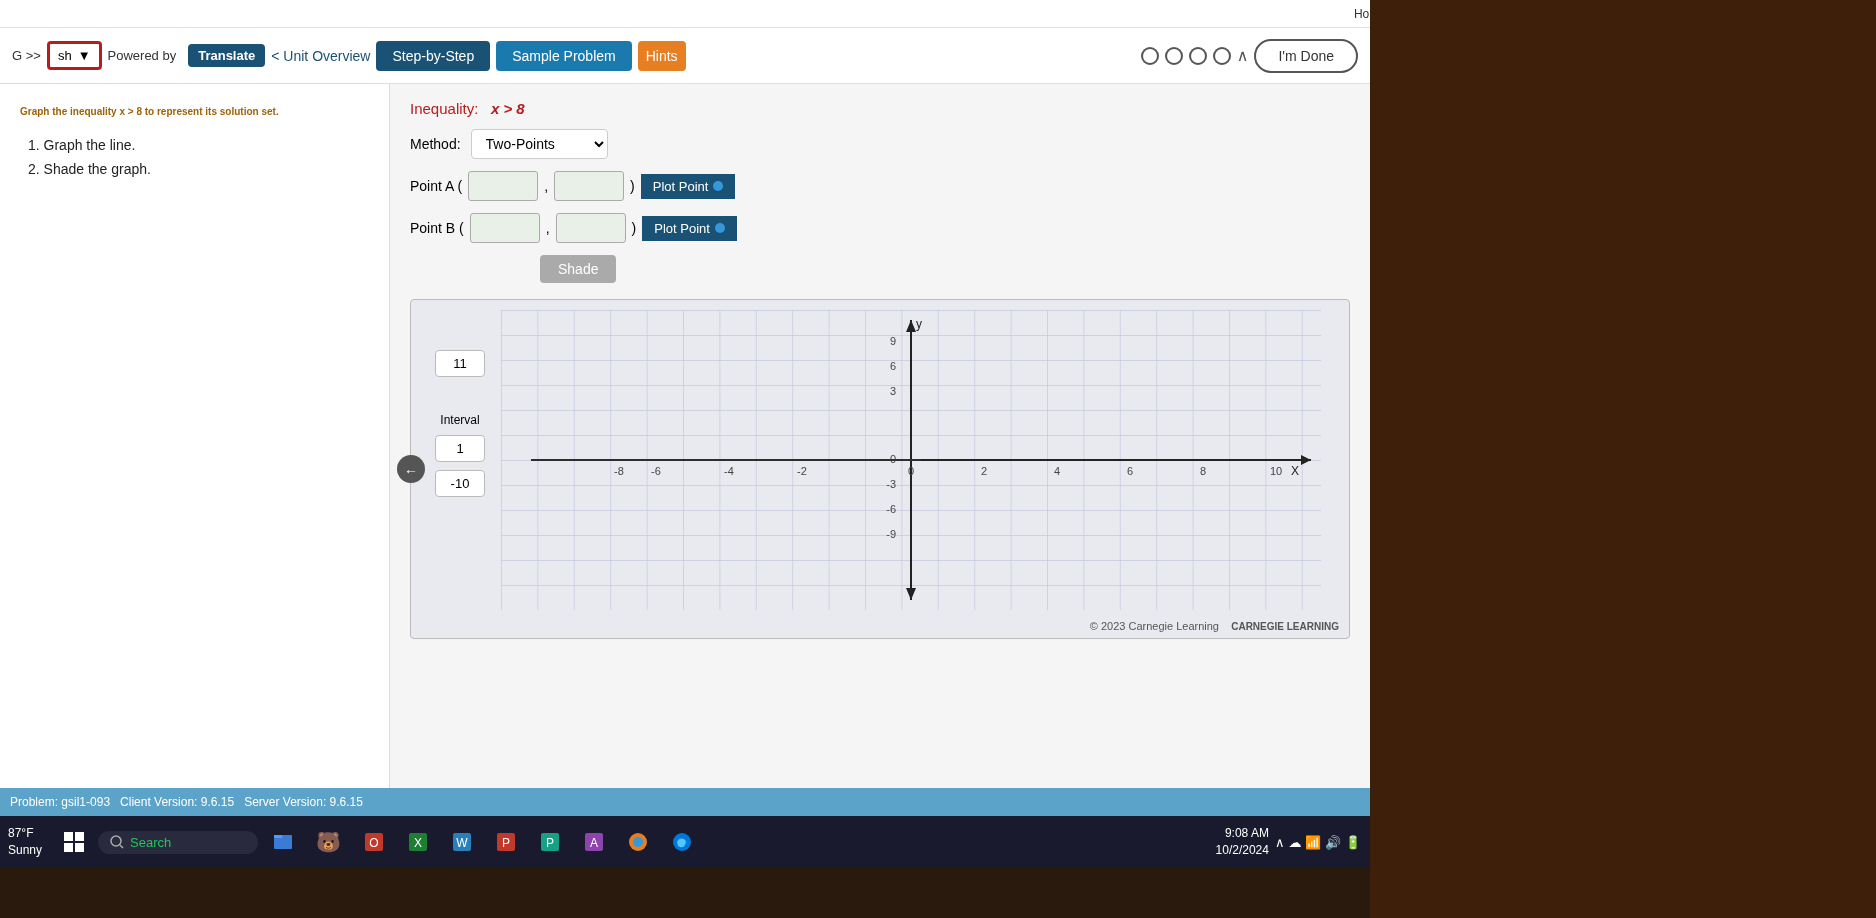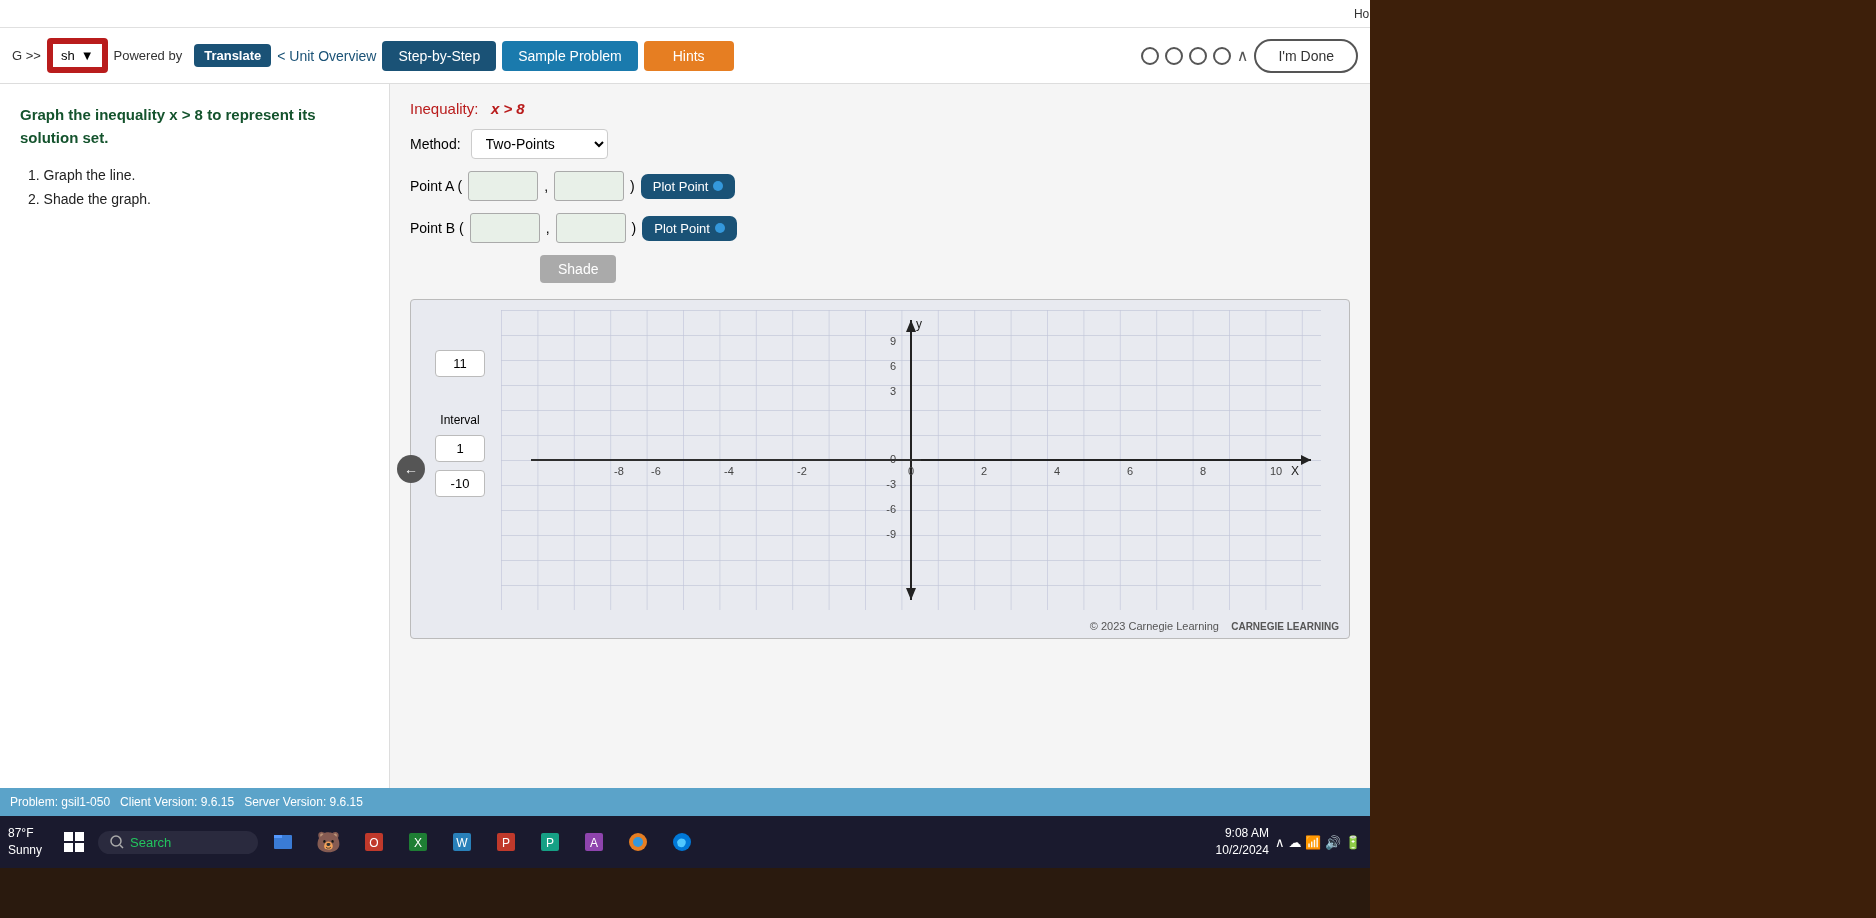--- a/index.html
+++ b/index.html
@@ -27,21 +27,21 @@
       height: 56px;
     }
     .toolbar-left {
       display: flex;
       align-items: center;
       gap: 6px;
     }
     .dropdown-selector {
       display: flex;
       align-items: center;
-      border: 6px solid #b91c1c;
+      border: 3px solid #b91c1c;
       border-radius: 4px;
       padding: 4px 8px;
       font-size: 13px;
       background: #fff;
       cursor: pointer;
     }
     .powered-by-translate {
       display: flex;
       align-items: center;
       gap: 12px;
@@ -83,21 +83,21 @@
       padding: 7px 16px;
       font-size: 14px;
       cursor: pointer;
       font-weight: 500;
     }
     .btn-hints {
       background: #e67e22;
       color: #fff;
       border: none;
       border-radius: 4px;
-      padding: 7px 29px;
+      padding: 7px 8px;
       font-size: 14px;
       cursor: pointer;
       font-weight: 500;
     }
     .toolbar-circles {
       display: flex;
       align-items: center;
       gap: 6px;
       margin-left: auto;
     }
@@ -133,23 +133,23 @@
 
     
     .left-panel {
       width: 390px;
       min-width: 390px;
       padding: 20px 20px;
       background: #fff;
       border-right: 1px solid #ddd;
     }
     .problem-text {
-      font-size: 15px;
+      font-size: 10px;
       font-weight: bold;
-      color: #14532d;
+      color: #a16207;
       line-height: 1.5;
       margin-bottom: 18px;
     }
     .step-item {
       font-size: 14px;
       color: #222;
       margin-bottom: 8px;
       padding-left: 8px;
     }
 
@@ -194,21 +194,21 @@
       border: 1px solid #aaa;
       border-radius: 3px;
       font-size: 14px;
       padding: 2px 6px;
       background: #e8f0e8;
     }
     .btn-plot {
       background: #1a5276;
       color: #fff;
       border: none;
-      border-radius: 7px;
+      border-radius: 0;
       padding: 5px 12px;
       font-size: 13px;
       cursor: pointer;
       display: flex;
       align-items: center;
       gap: 5px;
     }
     .plot-dot {
       width: 10px; height: 10px;
       background: #3498db;
@@ -526,21 +526,21 @@
         <div class="copyright">
           <span>© 2023 Carnegie Learning</span>
           &nbsp;&nbsp;
           <span style="font-weight:bold;font-size:10px;">CARNEGIE LEARNING</span>
         </div>
       </div>
     </div>
   </div>
 
   <div class="status-bar" style="bottom:52px;">
-    <span>Problem: gsil1-050</span>
+    <span>Problem: gsil1-093</span>
     &nbsp;&nbsp;&nbsp;
     <span>Client Version: 9.6.15</span>
     &nbsp;&nbsp;&nbsp;
     <span>Server Version: 9.6.15</span>
   </div>
 
   <div class="taskbar" style="bottom:0;height:52px;position:absolute;width:100%;">
 
     <div class="weather-info">
       <div>87°F</div>

